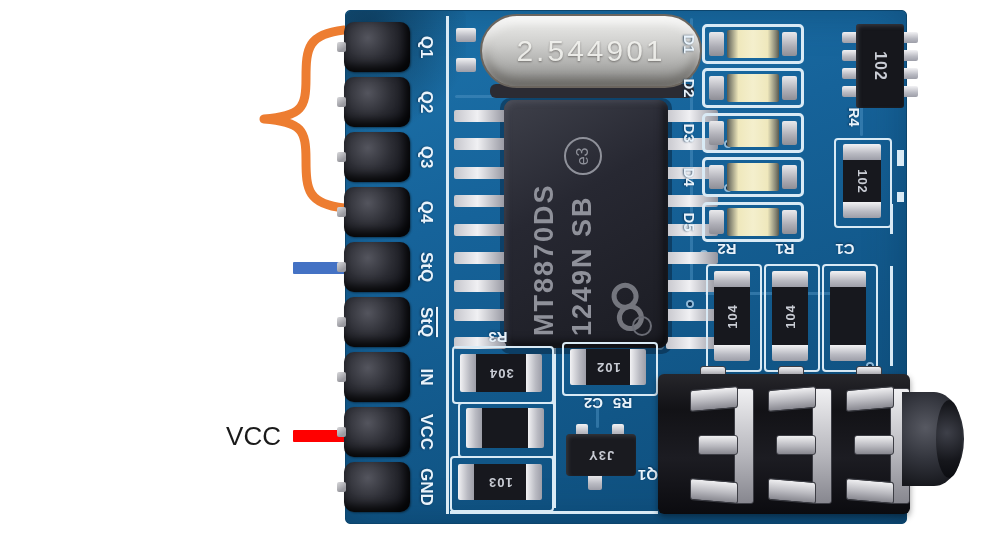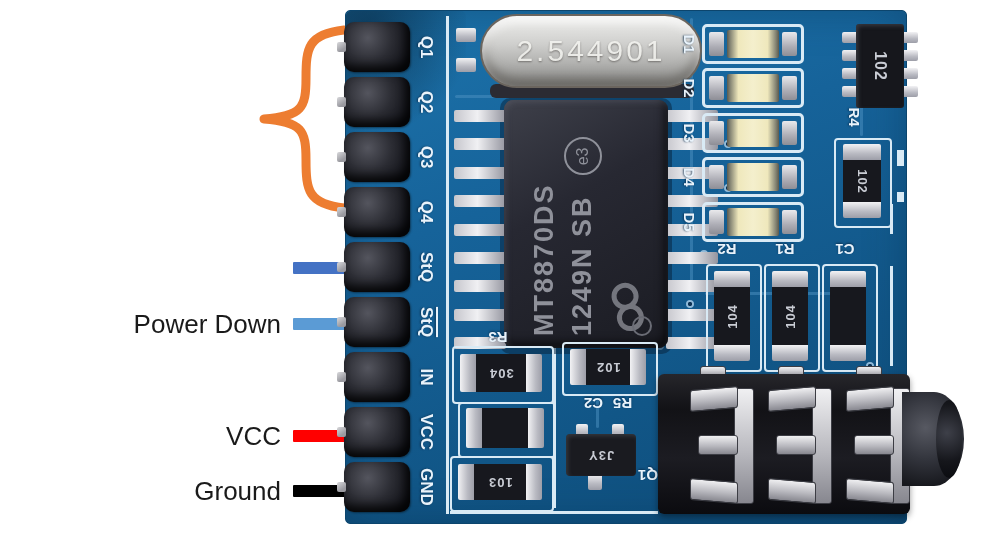--- a/index.html
+++ b/index.html
@@ -65,31 +65,23 @@
 <div class="stage">
 
 
   <svg class="abs" style="left:256px;top:24px;" width="94" height="190" viewBox="0 0 94 190">
     <path d="M 88 6 C 52 10 50 24 50 54 C 50 84 46 92 8 95 C 46 98 50 106 50 136 C 50 166 52 180 88 184" fill="none" stroke="#ED7D31" stroke-width="9" stroke-linecap="round" stroke-linejoin="round" style="stroke: rgb(237, 125, 49);"></path>
   </svg>
 
   <div class="ann-row" style="top:251px;">
     <span class="dash" style="background: rgb(68, 114, 196);"></span>
   </div>
-  <div class="ann-row" style="top:307px;">
-    <span class="ann-label">Power Down</span>
-    <span class="dash" style="background: rgb(91, 155, 213);"></span>
-  </div>
   <div class="ann-row" style="top:419px;">
     <span class="ann-label">VCC</span>
     <span class="dash" style="background: rgb(255, 0, 0);"></span>
-  </div>
-  <div class="ann-row" style="top:474px;">
-    <span class="ann-label">Ground</span>
-    <span class="dash" style="background: rgb(0, 0, 0);"></span>
   </div>
 
   <div class="board"></div>
   <div class="abs" style="left:346px;top:11px;width:120px;height:130px;border-radius:5px;
               background:radial-gradient(circle at 20% 15%,rgba(4,24,42,.55),transparent 70%);"></div>
 
   <div class="trace" style="left:690px;top:18px;width:3px;height:266px;"></div>
   <div class="trace" style="left:705px;top:292px;width:150px;height:3px;"></div>
   <div class="trace" style="left:860px;top:106px;width:3px;height:30px;"></div>
   <div class="trace" style="left:596px;top:400px;width:3px;height:28px;"></div>

